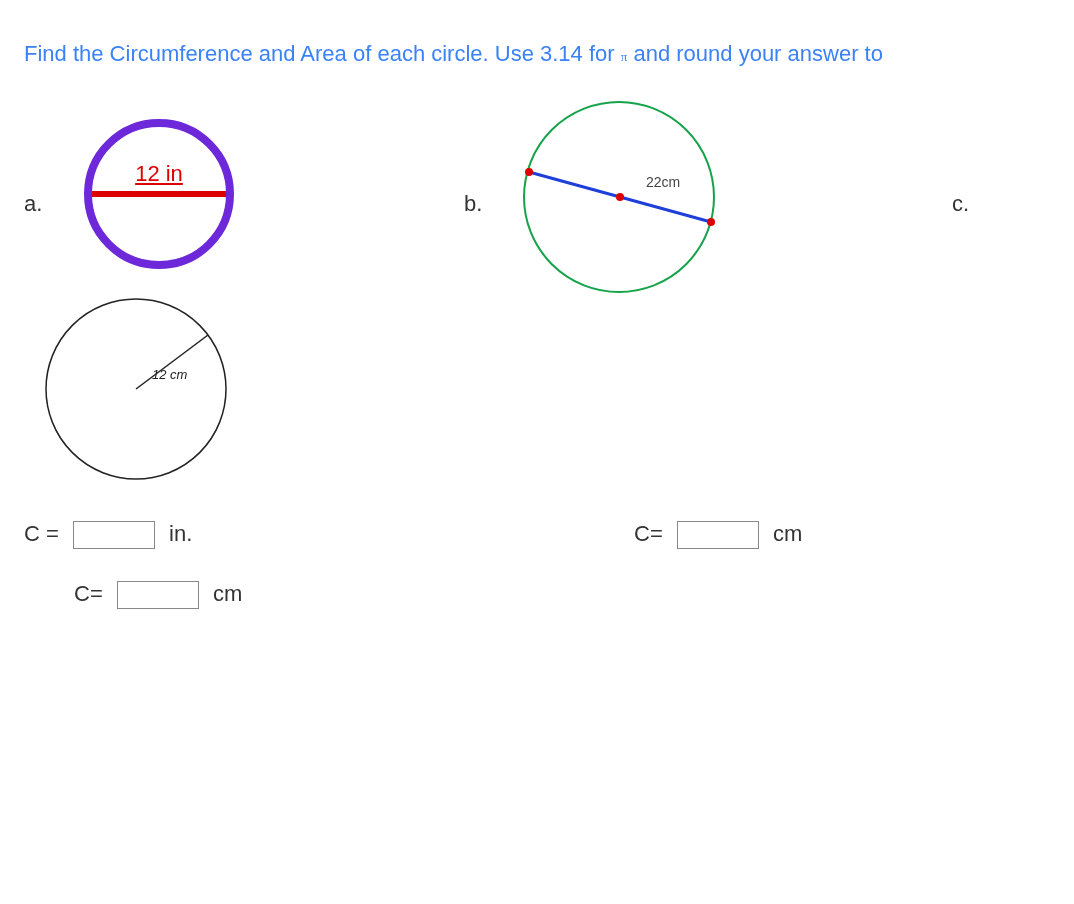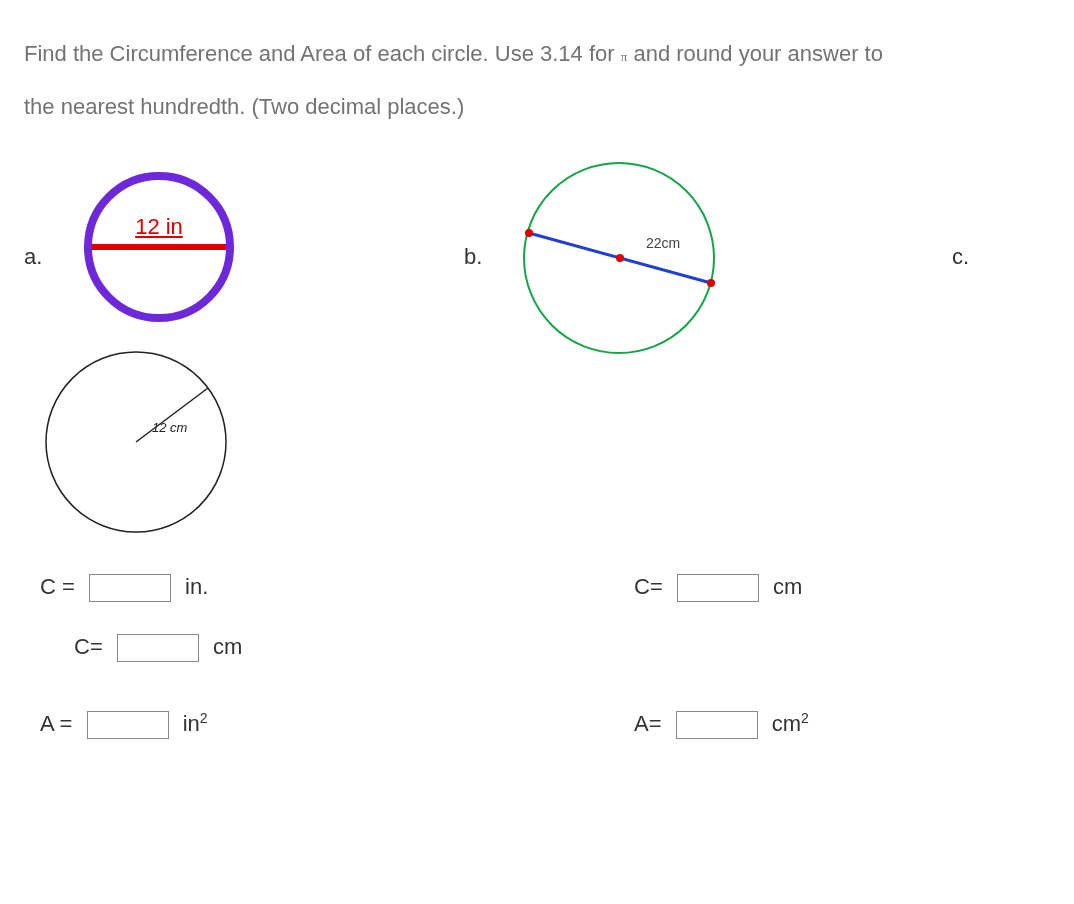--- a/index.html
+++ b/index.html
@@ -8,21 +8,21 @@
       font-family: Arial, Helvetica, sans-serif;
       width: 1074px;
       height: 904px;
       padding: 28px 24px;
       color: #333;
       position: relative;
     }
     .instructions {
       font-size: 22px;
       line-height: 2.4;
-      color: #737373;
+      color: #3b82f6;
     }
     .pi-sym {
       font-size: 13px;
       font-family: "Times New Roman", serif;
     }
     .problems {
       position: relative;
       margin-top: 10px;
     }
     .label {
@@ -60,21 +60,21 @@
       top: 34px; left: 0; right: 0;
       text-align: center;
       color: #d00;
       font-size: 22px;
       text-decoration: underline;
     }
 
     
     .circle-b-wrap {
       position: absolute;
-      top: 14px;
+      top: 6px;
       left: 480px;
       width: 230px;
       height: 230px;
     }
 
     
     .circle-c-wrap {
       position: absolute;
       top: 198px;
       left: 12px;
@@ -99,34 +99,33 @@
     }
     .ibox {
       display: inline-block;
       width: 82px;
       height: 28px;
       border: 1px solid #888;
       background: #fff;
       margin: 0 8px;
       vertical-align: middle;
     }
-    .col-left { margin-left: 16px; }
+    .col-left { margin-left: 0; }
     .col-left.indent { margin-left: 50px; }
     .col-right { position: absolute; left: 610px; }
     sup { font-size: 14px; }
   </style>
 </head>
 <body>
 
 <div class="instructions">
   <span>Find the Circumference and Area of each circle.  Use 3.14 for </span>
   <span class="pi-sym">π</span>
   <span>  and round your answer to</span>
   <br>
-  <span>the nearest hundredth. (Two decimal places.)</span>
 </div>
 
 <div class="problems">
   <div class="label label-a">a.</div>
   <div class="label label-b">b.</div>
   <div class="label label-c">c.</div>
 
   <div class="circle-a-wrap">
     <div class="circle-a">
       <div class="dtext">12 in</div>
@@ -171,28 +170,16 @@
     <div class="arow">
       <span class="col-left indent">
         <span>C=</span>
         <input class="ibox" type="text" aria-label="c C value" style="">
         <span>cm</span>
       </span>
     </div>
 
     <div style="height:16px"></div>
 
-    <div class="arow">
-      <span class="col-left">
-        <span>A =</span>
-        <input class="ibox" type="text" aria-label="a A value" style="">
-        <span>in<sup>2</sup></span>
-      </span>
-      <span class="col-right">
-        <span>A=</span>
-        <input class="ibox" type="text" aria-label="b A value" style="">
-        <span>cm<sup>2</sup></span>
-      </span>
-    </div>
 
 
   </div>
 </div>
 
 </body></html>

